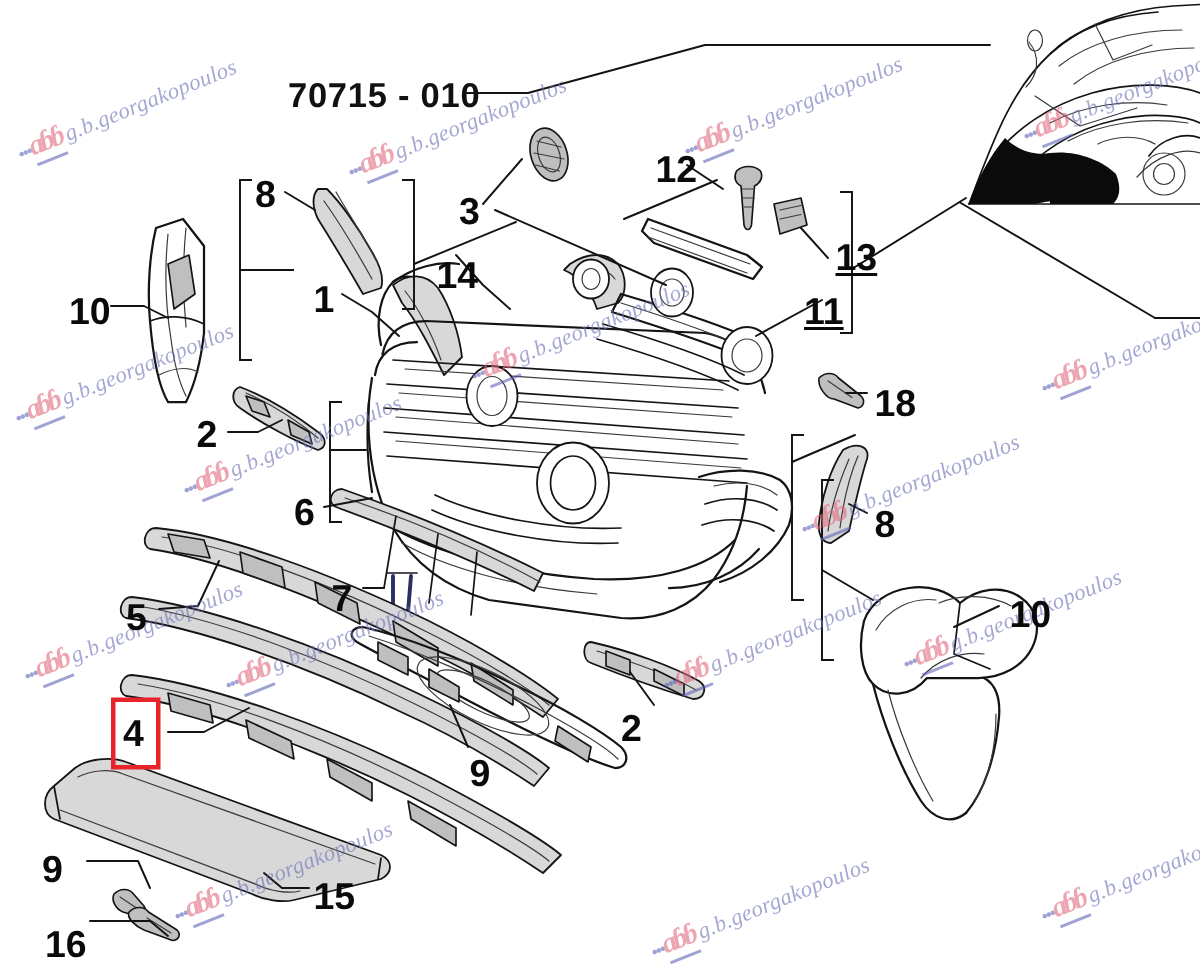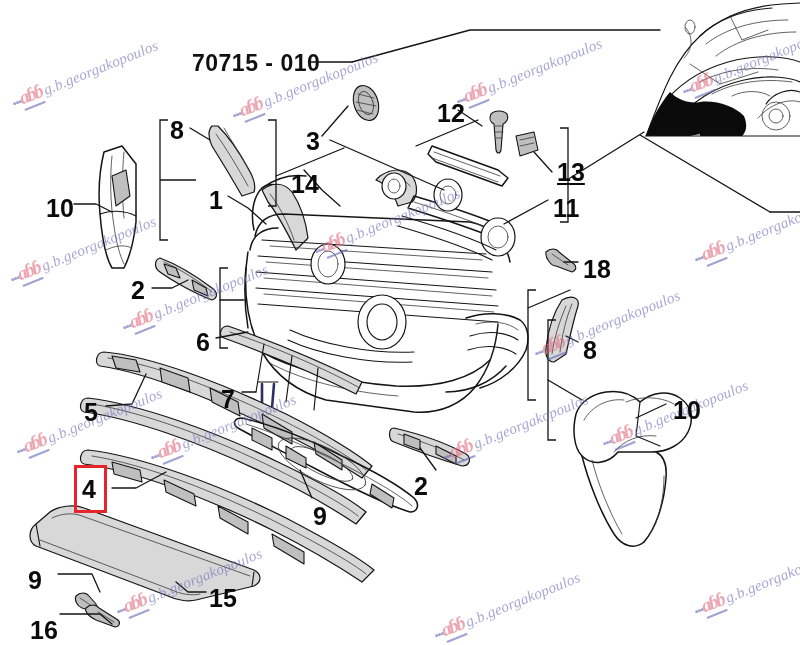--- a/index.html
+++ b/index.html
@@ -392,21 +392,21 @@
 
   <div id="label-layer">
       <div class="label" style="left: 46px; top: 196px;">10</div>
       <div class="label" style="left: 170px; top: 118px;">8</div>
       <div class="label" style="left: 209px; top: 188px;">1</div>
       <div class="label" style="left: 131px; top: 278px;">2</div>
       <div class="label" style="left: 291px; top: 172px;">14</div>
       <div class="label" style="left: 306px; top: 129px;">3</div>
       <div class="label" style="left: 437px; top: 101px;">12</div>
       <div class="label" style="left: 557px; top: 160px; text-decoration: underline;">13</div>
-      <div class="label" style="left: 553px; top: 196px;">11</div>
+      <div class="label" style="left: 536px; top: 196px; text-decoration: underline;">11</div>
       <div class="label" style="left: 583px; top: 257px;">18</div>
       <div class="label" style="left: 196px; top: 330px;">6</div>
       <div class="label" style="left: 221px; top: 387px;">7</div>
       <div class="label" style="left: 84px; top: 400px;">5</div>
       <div class="label" style="left: 82px; top: 477px;">4</div>
       <div class="label" style="left: 313px; top: 504px;">9</div>
       <div class="label" style="left: 414px; top: 474px;">2</div>
       <div class="label" style="left: 583px; top: 338px;">8</div>
       <div class="label" style="left: 673px; top: 398px;">10</div>
       <div class="label" style="left: 28px; top: 568px;">9</div>

